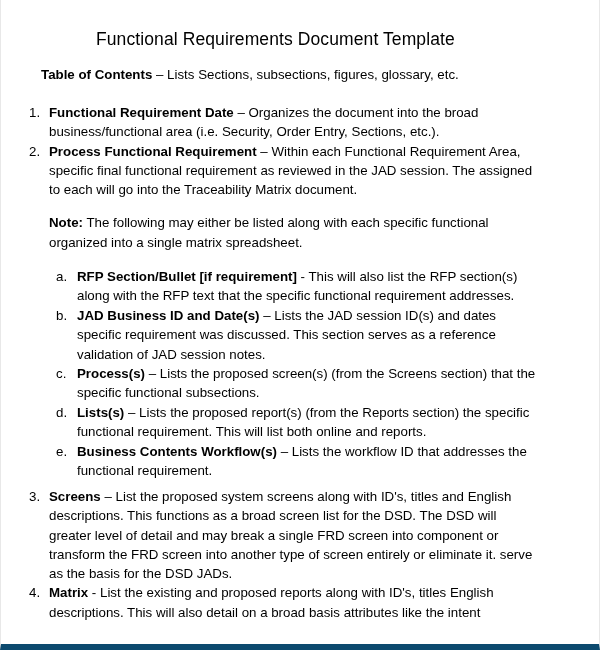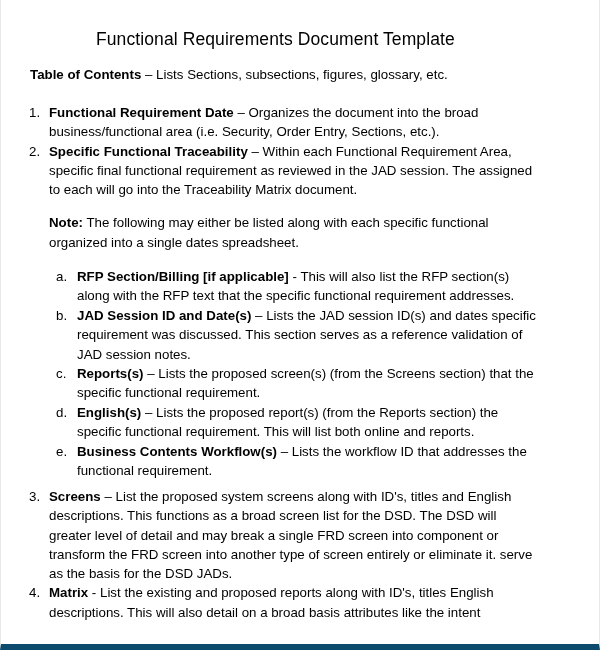--- a/index.html
+++ b/index.html
@@ -29,21 +29,21 @@
     position: absolute;
     left: 95px;
     top: 29px;
     font-size: 17.5px;
     font-weight: 400;
     letter-spacing: 0.1px;
     white-space: nowrap;
   }
   .toc-line {
     position: absolute;
-    left: 29px;
+    left: 40px;
     top: 66px;
     font-size: 13.3px;
     line-height: 18px;
     white-space: nowrap;
   }
   .toc-line b { font-weight: 700; }
 
   
   .lvl1 {
     position: absolute;
@@ -111,44 +111,44 @@
     <b>Table of Contents</b><span> – </span><span>Lists Sections, subsections, figures, glossary, etc.</span>
   </div>
 
   <div class="lvl1 block-a">
     <div class="row">
       <span class="marker">1.</span>
       <span class="body"><b>Functional Requirement Date</b><span> – </span><span>Organizes the document into the broad business/functional area (i.e. Security, Order Entry, Sections, etc.).</span></span>
     </div>
     <div class="row">
       <span class="marker">2.</span>
-      <span class="body"><b>Specific Functional Traceability</b><span> – </span><span>Within each Functional Requirement Area, specific final functional requirement as reviewed in the JAD session. The assigned to each will go into the Traceability Matrix document.</span></span>
+      <span class="body"><b>Process Functional Requirement</b><span> – </span><span>Within each Functional Requirement Area, specific final functional requirement as reviewed in the JAD session. The assigned to each will go into the Traceability Matrix document.</span></span>
     </div>
   </div>
 
   <div class="note">
-    <b>Note:</b><span> The following may either be listed along with each specific functional organized into a single dates spreadsheet.</span>
+    <b>Note:</b><span> The following may either be listed along with each specific functional organized into a single matrix spreadsheet.</span>
   </div>
 
   <div class="lvl2">
     <div class="row">
       <span class="marker">a.</span>
-      <span class="body"><b>RFP Section/Billing [if applicable]</b><span> - </span><span>This will also list the RFP section(s) along with the RFP text that the specific functional requirement addresses.</span></span>
+      <span class="body"><b>RFP Section/Bullet [if requirement]</b><span> - </span><span>This will also list the RFP section(s) along with the RFP text that the specific functional requirement addresses.</span></span>
     </div>
     <div class="row">
       <span class="marker">b.</span>
-      <span class="body"><b>JAD Session ID and Date(s)</b><span> – </span><span>Lists the JAD session ID(s) and dates specific requirement was discussed.  This section serves as a reference validation of JAD session notes.</span></span>
+      <span class="body"><b>JAD Business ID and Date(s)</b><span> – </span><span>Lists the JAD session ID(s) and dates specific requirement was discussed.  This section serves as a reference validation of JAD session notes.</span></span>
     </div>
     <div class="row">
       <span class="marker">c.</span>
-      <span class="body"><b>Reports(s)</b><span> – </span><span>Lists the proposed screen(s) (from the Screens section) that the specific functional requirement.</span></span>
+      <span class="body"><b>Process(s)</b><span> – </span><span>Lists the proposed screen(s) (from the Screens section) that the specific functional subsections.</span></span>
     </div>
     <div class="row">
       <span class="marker">d.</span>
-      <span class="body"><b>English(s)</b><span> – </span><span>Lists the proposed report(s) (from the Reports section) the specific functional requirement. This will list both online and reports.</span></span>
+      <span class="body"><b>Lists(s)</b><span> – </span><span>Lists the proposed report(s) (from the Reports section) the specific functional requirement. This will list both online and reports.</span></span>
     </div>
     <div class="row">
       <span class="marker">e.</span>
       <span class="body"><b>Business Contents Workflow(s)</b><span> – </span><span>Lists the workflow ID that addresses the functional requirement.</span></span>
     </div>
   </div>
 
   <div class="lvl1 block-b">
     <div class="row">
       <span class="marker">3.</span>

